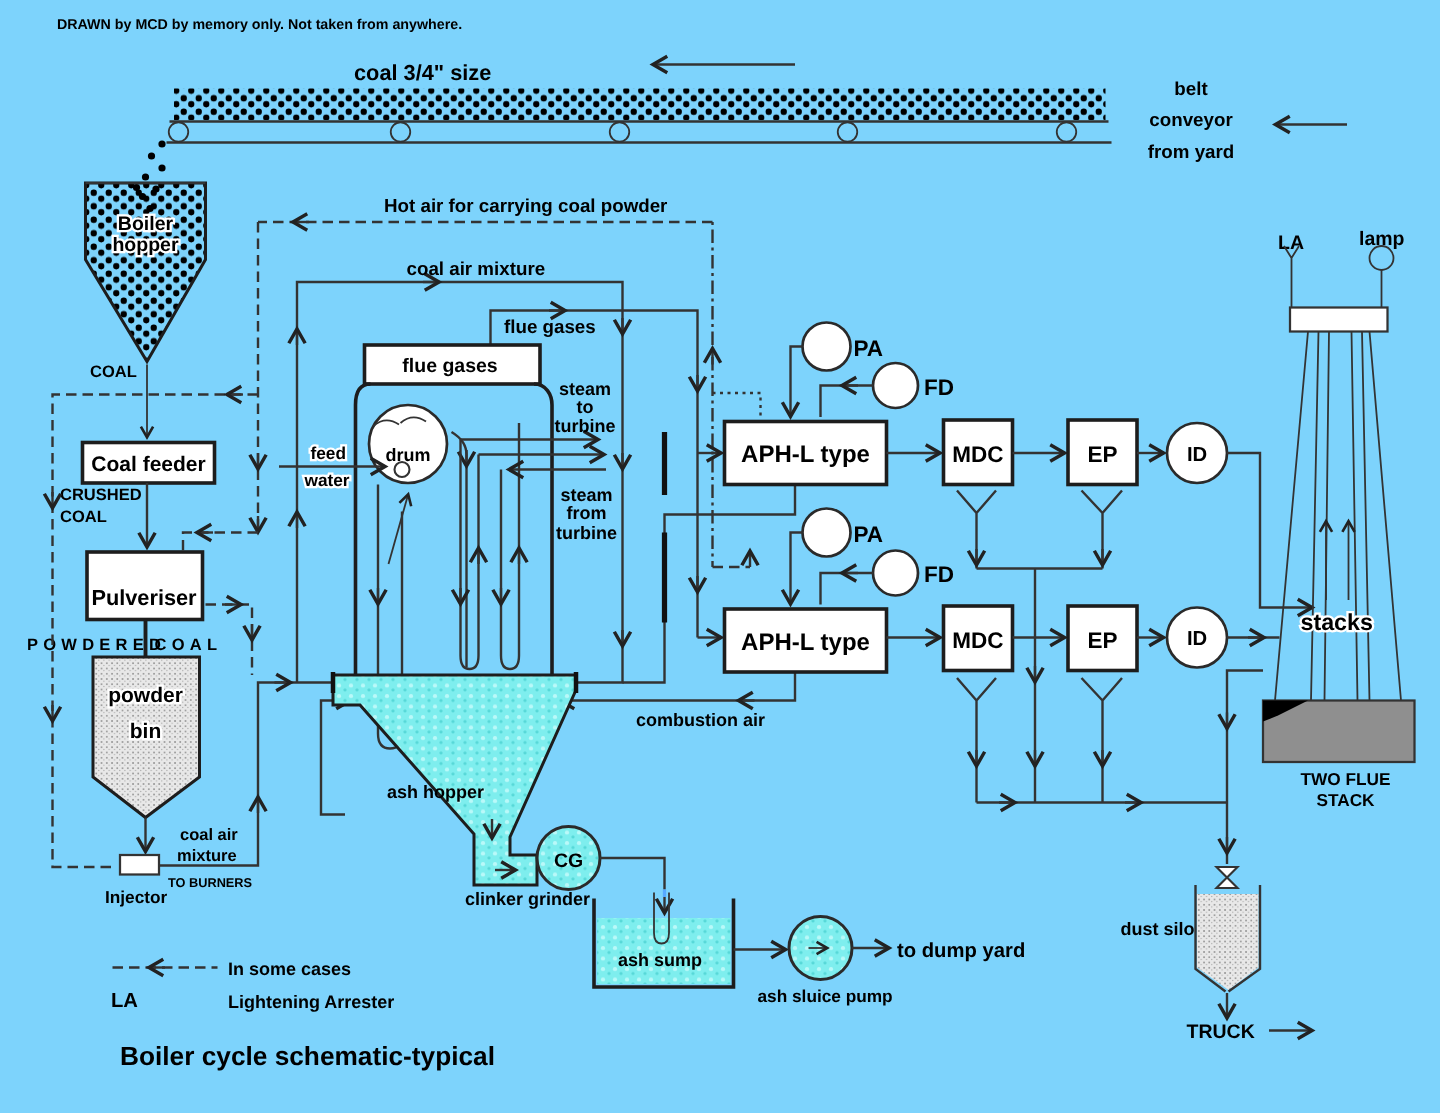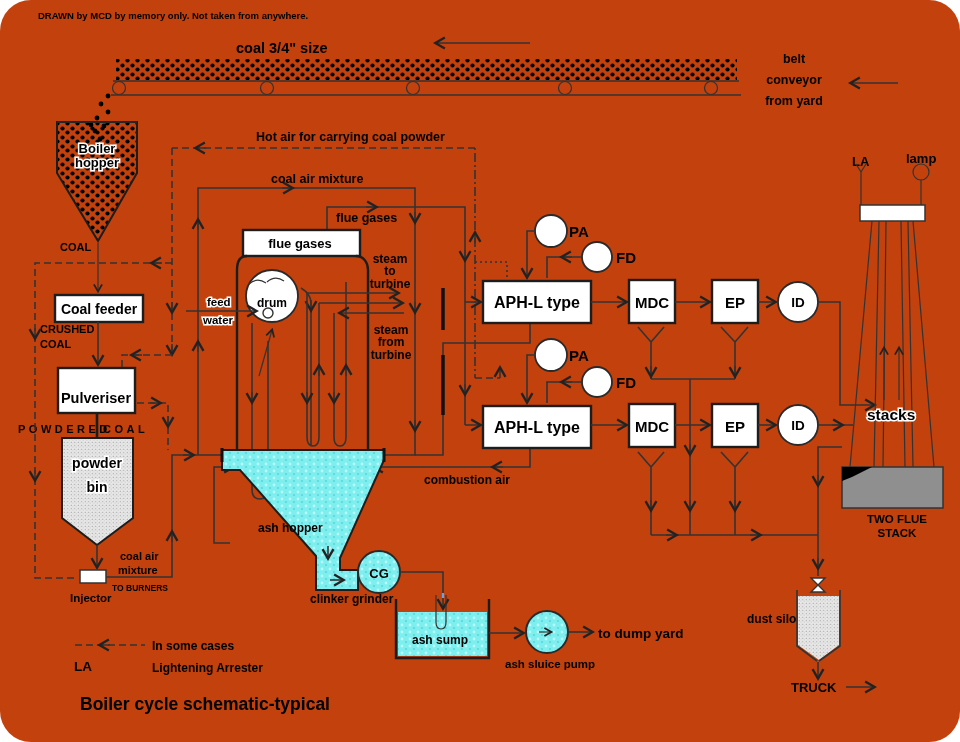--- a/index.html
+++ b/index.html
@@ -1,16 +1,16 @@
 <!DOCTYPE html>
 <html><head>
 <meta charset="utf-8">
 <style>
   html,body{margin:0;padding:0;background:#fff;}
-  #page{width:960px;height:742px;position:relative;background:#c2410c;overflow:hidden;border-radius:31px;}
+  #page{width:960px;height:742px;position:relative;background:#7dd3fc;overflow:hidden;}
   text{fill:#000;font-family:"Liberation Sans",sans-serif;font-weight:bold;}
   .ln{stroke:#333;stroke-width:1.6;fill:none;}
   .tn{stroke:#333;stroke-width:1.2;fill:none;}
   .th{stroke:#1d1d1d;stroke-width:2.4;fill:none;}
   .bx{stroke:#1d1d1d;stroke-width:2.4;fill:#fff;}
   .cir{stroke:#2a2a2a;stroke-width:1.8;fill:#fff;}
   .d1{stroke-dasharray:7 4;}
   .dd{stroke-dasharray:2 3 9 3;}
   .dt{stroke-dasharray:2 3;}
   .halo{paint-order:stroke;stroke:#fff;stroke-width:3px;}

